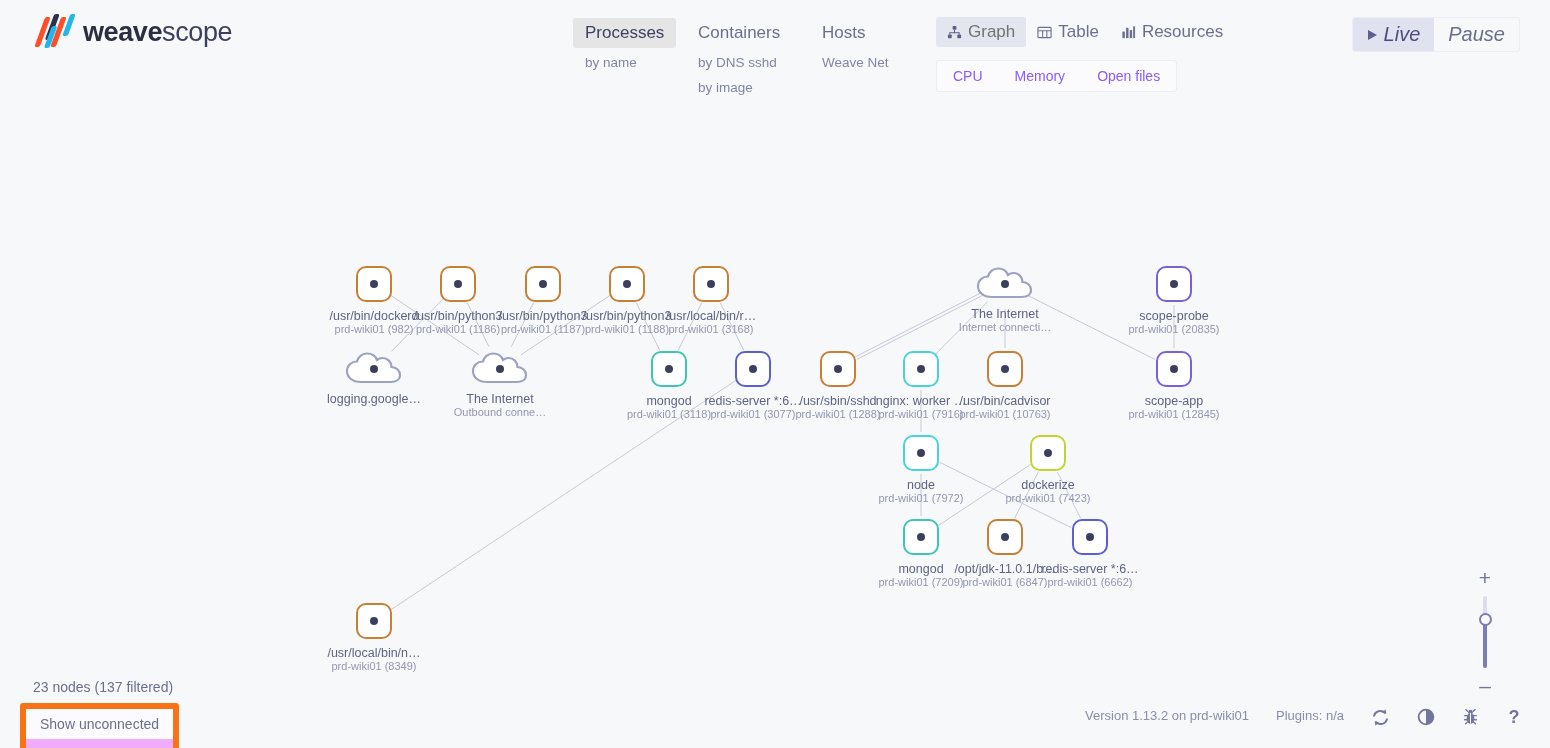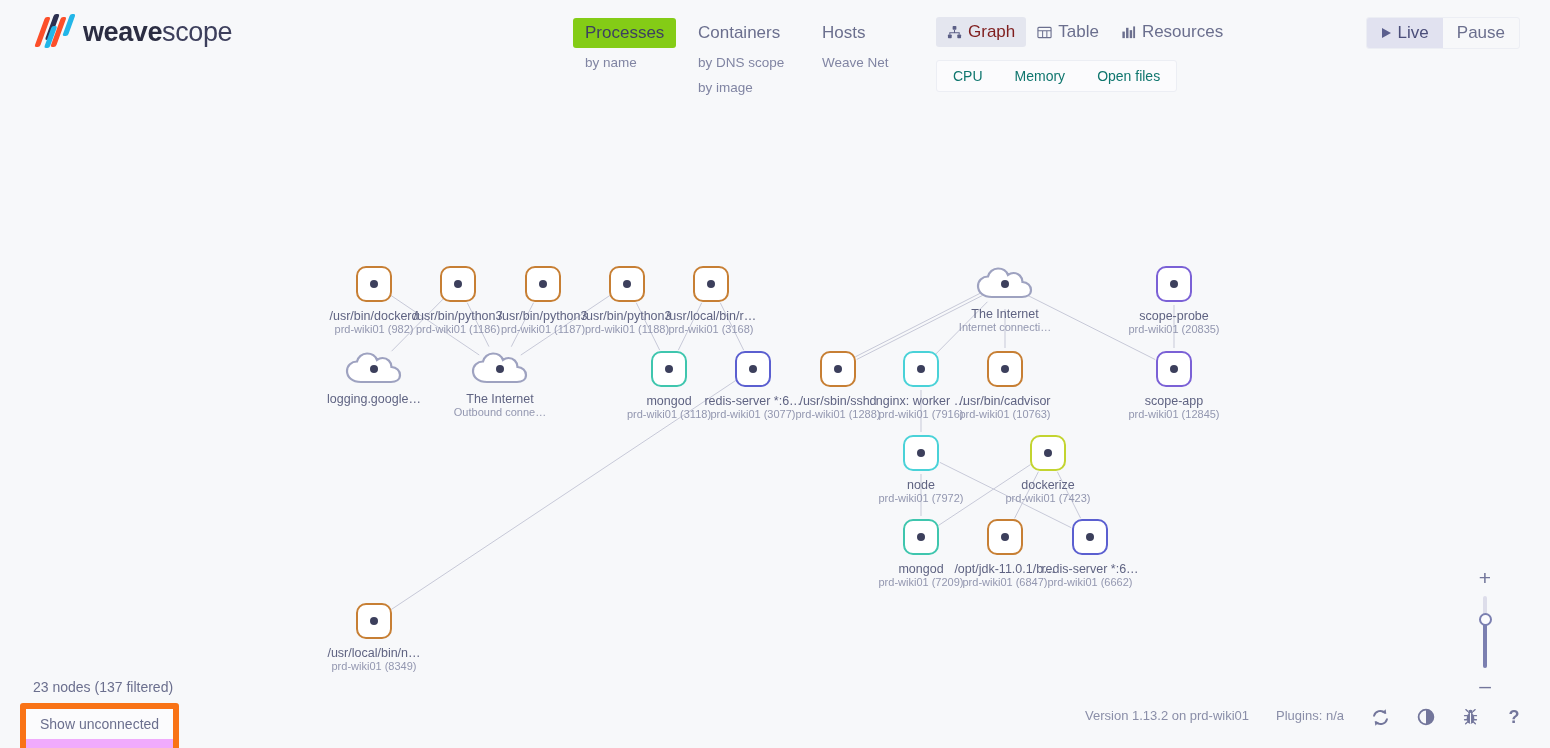--- a/index.html
+++ b/index.html
@@ -33,54 +33,54 @@
     color: #4a4e6d; width: 100%;
   }
   .search-box input::placeholder { color: #9a9db3; }
 
   
   .topo { position: absolute; top: 18px; }
   .topo-main {
     font-size: 17px; color: #6b6f8e; padding: 5px 12px;
     border-radius: 3px; cursor: pointer; display: inline-block;
   }
-  .topo-main.sel { background: #84cc16; color: #3d4061; }
+  .topo-main.sel { background: #e5e5e5; color: #3d4061; }
   .topo-sub {
     font-size: 13.5px; color: #8185a3; padding: 3px 12px;
     cursor: pointer; display: block; margin-top: 4px;
   }
 
   .viewmode {
     position: absolute; top: 17px; left: 936px;
     display: flex; align-items: center;
   }
   .vm-btn {
     font-size: 17px; color: #6b6f8e; padding: 5px 11px;
     border-radius: 3px; cursor: pointer;
     display: flex; align-items: center; gap: 6px;
   }
-  .vm-btn.sel { background: #e4e6ef; color: #7f1d1d; }
+  .vm-btn.sel { background: #e4e6ef; color: #737373; }
 
   .metrics {
     position: absolute; top: 60px; left: 936px;
     display: flex; background: #fbfbfd;
     border: 1px solid #eceef4; border-radius: 3px;
   }
   .metric-btn {
-    font-size: 14px; color: #0f766e; padding: 7px 16px; cursor: pointer;
+    font-size: 14px; color: #8b5cf6; padding: 7px 16px; cursor: pointer;
   }
 
   .playback {
     position: absolute; top: 17px; right: 30px;
     display: flex; align-items: center;
     border: 1px solid #eceef4; border-radius: 3px; overflow: hidden;
   }
   .pb-btn {
-    font-size: 17px; color: #6b6f8e; padding: 5px 14px; cursor: pointer;
-    display: flex; align-items: center; gap: 6px;
+    font-size: 20px; color: #6b6f8e; padding: 5px 14px; cursor: pointer;
+    display: flex; align-items: center; gap: 6px; font-style: italic;
   }
   .pb-btn.sel { background: #e1e2f0; color: #4b4e7a; }
 
   
   #graph { position: absolute; inset: 0; }
   #edges { position: absolute; left: 0; top: 0; width: 1550px; height: 748px; }
 
   .node {
     position: absolute; width: 160px; margin-left: -80px;
     text-align: center; cursor: pointer;
@@ -311,21 +311,21 @@
     <div class="logo-text"><b>weave</b><span>scope</span></div>
   </div>
 
 
   <div class="topo" style="left:573px">
     <div class="topo-main sel">Processes</div>
     <div class="topo-sub">by name</div>
   </div>
   <div class="topo" style="left:686px">
     <div class="topo-main">Containers</div>
-    <div class="topo-sub">by DNS scope</div>
+    <div class="topo-sub">by DNS sshd</div>
     <div class="topo-sub">by image</div>
   </div>
   <div class="topo" style="left:810px">
     <div class="topo-main">Hosts</div>
     <div class="topo-sub">Weave Net</div>
   </div>
 
   <div class="viewmode">
     <div class="vm-btn sel">
       <svg width="15" height="15" viewBox="0 0 16 16">

